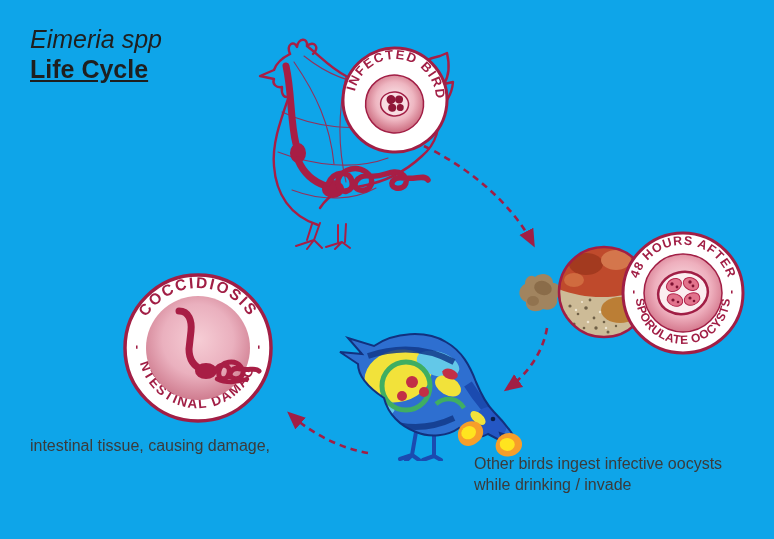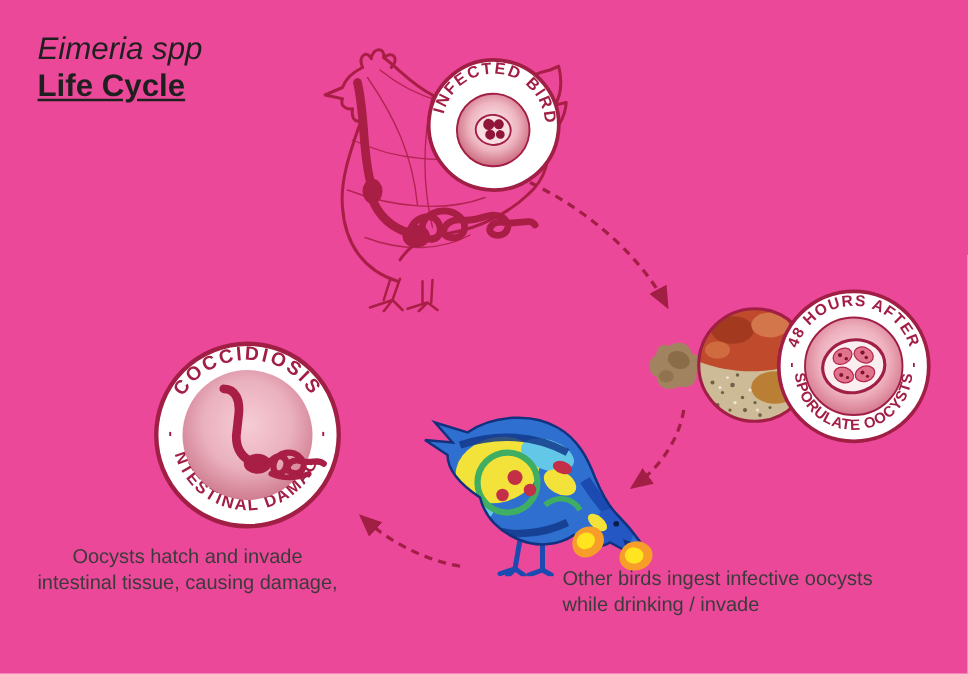--- a/index.html
+++ b/index.html
@@ -3,33 +3,33 @@
 <meta charset="utf-8">
 <style>
   html,body{margin:0;padding:0;}
   body{
     font-family:"Liberation Sans", sans-serif;
     background:#ffffff;
   }
   .canvas{
     position:relative;
     width:774px;height:539px;
-    background:#ec4899;
+    background:#0ea5e9;
     overflow:hidden;
   }
   .abs{position:absolute;}
   
   .title{left:30px;top:24px;color:#1f1f1f;}
   .title .t1{font-style:italic;font-size:25px;line-height:1.2;}
   .title .t2{font-weight:bold;font-size:25px;line-height:1.2;text-decoration:underline;}
   
   .step{font-size:16px;color:#3b3b3b;line-height:1.33;}
   .step-shed{left:456px;top:50px;}
   .step-sporulate{left:577px;top:356px;}
-  .step-ingest{left:450px;top:453px;}
+  .step-ingest{left:474px;top:453px;}
   .step-hatch{left:14px;top:435px;width:272px;text-align:center;}
   
   .badge-arc{
     font-family:"Liberation Sans",sans-serif;
     font-weight:bold;
     fill:#a11e45;
   }
   svg{display:block;}
 </style>
 </head>
@@ -278,17 +278,16 @@
     <circle cx="77" cy="77" r="52" fill="url(#ccGrad)"></circle>
     <g stroke="#a81e45" fill="none" stroke-linecap="round">
       <path d="M58,40 C68,40 71,50 70,60 L68,78 C68,90 74,96 82,99" stroke-width="7"></path>
       <ellipse cx="85" cy="100" rx="11" ry="8" fill="#a81e45" stroke="none"></ellipse>
       <path d="M94,100 C100,90 110,94 108,102 C106,110 96,110 98,100 C100,90 114,88 120,96 C125,102 120,110 112,107 C106,105 110,95 120,98 C128,100 134,96 138,100" stroke-width="5"></path>
       <path d="M96,108 C104,112 116,112 126,108" stroke-width="4.5"></path>
     </g>
   </svg>
 
   <div class="abs step step-hatch">
-    <div>Oocysts hatch and invade</div>
     <div>intestinal tissue, causing damage,</div>
   </div>
 
 </div>
 
 </body></html>

